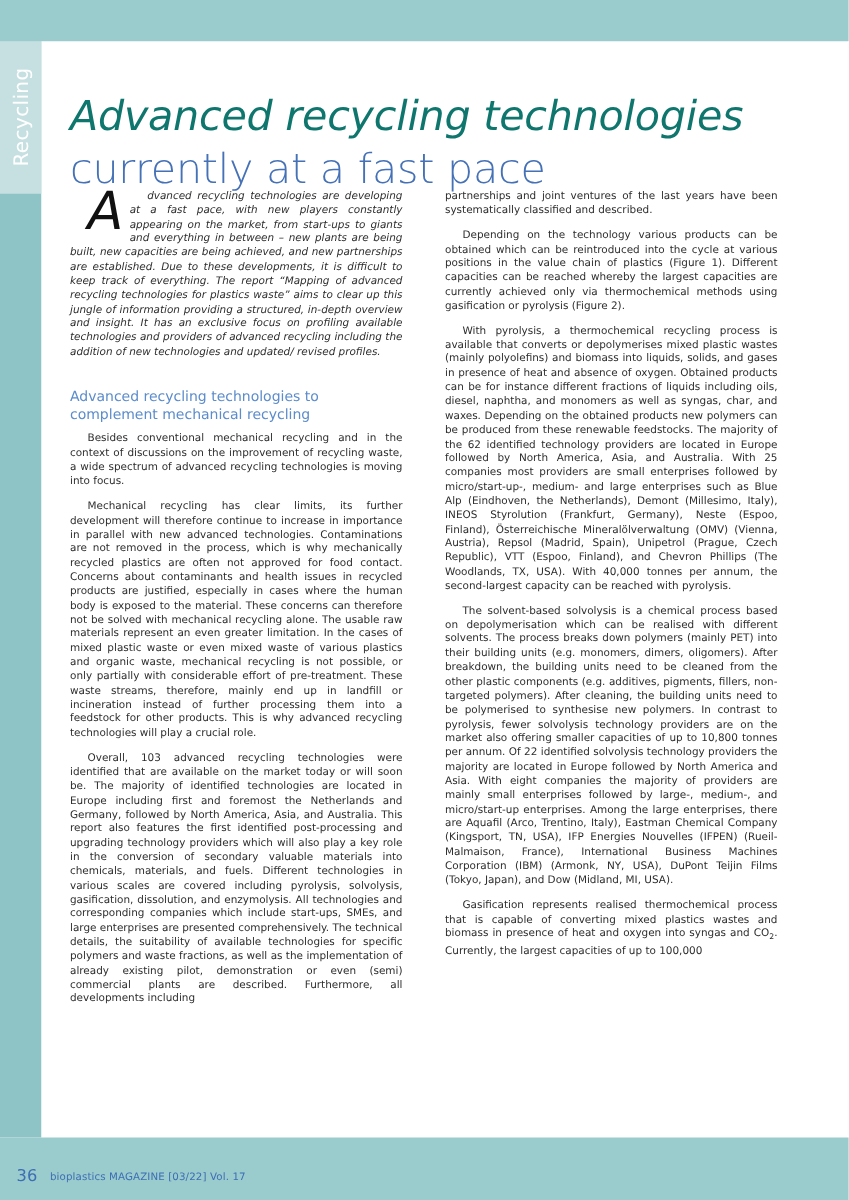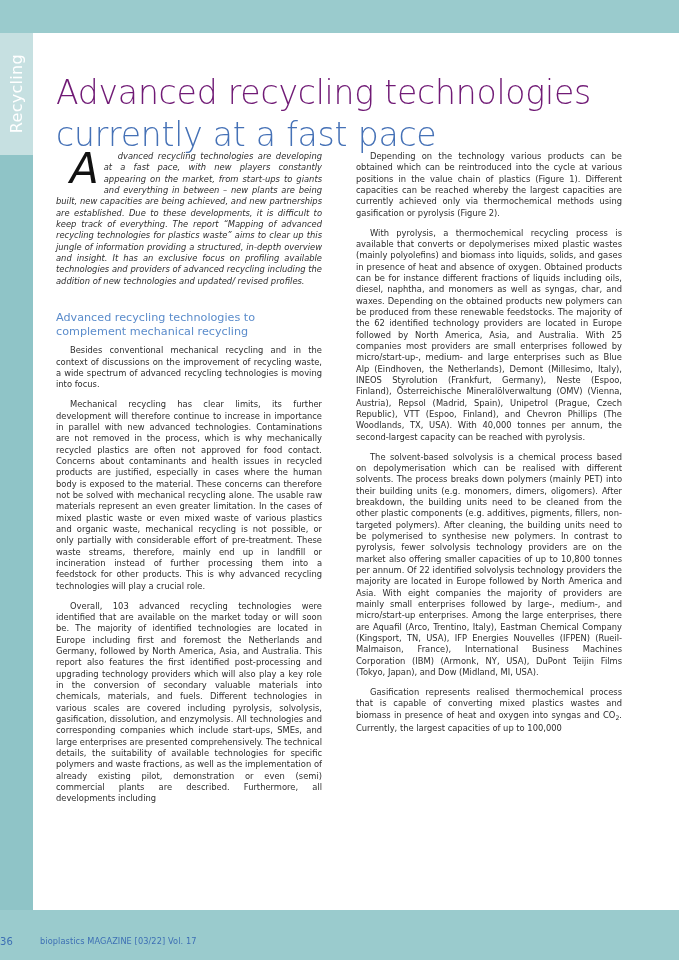--- a/index.html
+++ b/index.html
@@ -80,39 +80,40 @@
     width: 679px;
     height: 18px;
     display: flex;
     align-items: center;
     color: #3d6fb4;
     font-size: 8.2px;
     letter-spacing: .1px;
   }
   .footer .pageno {
     width: 30px;
+    text-align: right;
     margin-right: 10px;
-    font-size: 10px;
+    font-size: 13px;
   }
   .footer .issue {
     font-size: 8.2px;
   }
 
   
   .title {
     position: absolute;
     left: 56px;
     top: 50px;
     width: 600px;
     font-weight: 300;
     font-size: 33px;
     line-height: 42px;
     letter-spacing: -.2px;
   }
-  .title .l1 { color: #701a75; display:block; }
+  .title .l1 { color: #0f766e; display:block;font-style:italic; }
   .title .l2 { color: #4571b6; display:block; }
 
   
   .col {
     position: absolute;
     top: 151px;
     width: 266px;
     font-size: 8.35px;
     line-height: 11.35px;
     color: #2d2d2d;
@@ -183,20 +184,21 @@
     <p class="lead"><span class="dropcap">A</span><span>dvanced recycling technologies are developing at a fast pace, with new players constantly appearing on the market, from start-ups to giants and everything in between – new plants are being built, new capacities are being achieved, and new partnerships are established. Due to these developments, it is difficult to keep track of everything. The report “Mapping of advanced recycling technologies for plastics waste” aims to clear up this jungle of information providing a structured, in-depth overview and insight. It has an exclusive focus on profiling available technologies and providers of advanced recycling including the addition of new technologies and updated/ revised profiles.</span></p>
 
     <h2 class="subhead first">Advanced recycling technologies to complement mechanical recycling</h2>
 
     <p>Besides conventional mechanical recycling and in the context of discussions on the improvement of recycling waste, a wide spectrum of advanced recycling technologies is moving into focus.</p>
     <p>Mechanical recycling has clear limits, its further development will therefore continue to increase in importance in parallel with new advanced technologies. Contaminations are not removed in the process, which is why mechanically recycled plastics are often not approved for food contact. Concerns about contaminants and health issues in recycled products are justified, especially in cases where the human body is exposed to the material. These concerns can therefore not be solved with mechanical recycling alone. The usable raw materials represent an even greater limitation. In the cases of mixed plastic waste or even mixed waste of various plastics and organic waste, mechanical recycling is not possible, or only partially with considerable effort of pre-treatment. These waste streams, therefore, mainly end up in landfill or incineration instead of further processing them into a feedstock for other products. This is why advanced recycling technologies will play a crucial role.</p>
     <p>Overall, 103 advanced recycling technologies were identified that are available on the market today or will soon be. The majority of identified technologies are located in Europe including first and foremost the Netherlands and Germany, followed by North America, Asia, and Australia. This report also features the first identified post-processing and upgrading technology providers which will also play a key role in the conversion of secondary valuable materials into chemicals, materials, and fuels. Different technologies in various scales are covered including pyrolysis, solvolysis, gasification, dissolution, and enzymolysis. All technologies and corresponding companies which include start-ups, SMEs, and large enterprises are presented comprehensively. The technical details, the suitability of available technologies for specific polymers and waste fractions, as well as the implementation of already existing pilot, demonstration or even (semi) commercial plants are described. Furthermore, all developments including</p>
   </div>
 
   <div class="col col-right">
+    <p class="noindent">partnerships and joint ventures of the last years have been systematically classified and described.</p>
 
 
     <p>Depending on the technology various products can be obtained which can be reintroduced into the cycle at various positions in the value chain of plastics (Figure 1). Different capacities can be reached whereby the largest capacities are currently achieved only via thermochemical methods using gasification or pyrolysis (Figure 2).</p>
     <p>With pyrolysis, a thermochemical recycling process is available that converts or depolymerises mixed plastic wastes (mainly polyolefins) and biomass into liquids, solids, and gases in presence of heat and absence of oxygen. Obtained products can be for instance different fractions of liquids including oils, diesel, naphtha, and monomers as well as syngas, char, and waxes. Depending on the obtained products new polymers can be produced from these renewable feedstocks. The majority of the 62 identified technology providers are located in Europe followed by North America, Asia, and Australia. With 25 companies most providers are small enterprises followed by micro/start-up-, medium- and large enterprises such as Blue Alp (Eindhoven, the Netherlands), Demont (Millesimo, Italy), INEOS Styrolution (Frankfurt, Germany), Neste (Espoo, Finland), Österreichische Mineralölverwaltung (OMV) (Vienna, Austria), Repsol (Madrid, Spain), Unipetrol (Prague, Czech Republic), VTT (Espoo, Finland), and Chevron Phillips (The Woodlands, TX, USA). With 40,000 tonnes per annum, the second-largest capacity can be reached with pyrolysis.</p>
     <p>The solvent-based solvolysis is a chemical process based on depolymerisation which can be realised with different solvents. The process breaks down polymers (mainly PET) into their building units (e.g. monomers, dimers, oligomers). After breakdown, the building units need to be cleaned from the other plastic components (e.g. additives, pigments, fillers, non-targeted polymers). After cleaning, the building units need to be polymerised to synthesise new polymers. In contrast to pyrolysis, fewer solvolysis technology providers are on the market also offering smaller capacities of up to 10,800 tonnes per annum. Of 22 identified solvolysis technology providers the majority are located in Europe followed by North America and Asia. With eight companies the majority of providers are mainly small enterprises followed by large-, medium-, and micro/start-up enterprises. Among the large enterprises, there are Aquafil (Arco, Trentino, Italy), Eastman Chemical Company (Kingsport, TN, USA), IFP Energies Nouvelles (IFPEN) (Rueil-Malmaison, France), International Business Machines Corporation (IBM) (Armonk, NY, USA), DuPont Teijin Films (Tokyo, Japan), and Dow (Midland, MI, USA).</p>
     <p><span>Gasification represents realised thermochemical process that is capable of converting mixed plastics wastes and biomass in presence of heat and oxygen into syngas and CO</span><sub>2</sub><span>. Currently, the largest capacities of up to 100,000</span></p>
   </div>
 
   <div class="band-bottom"></div>
 

